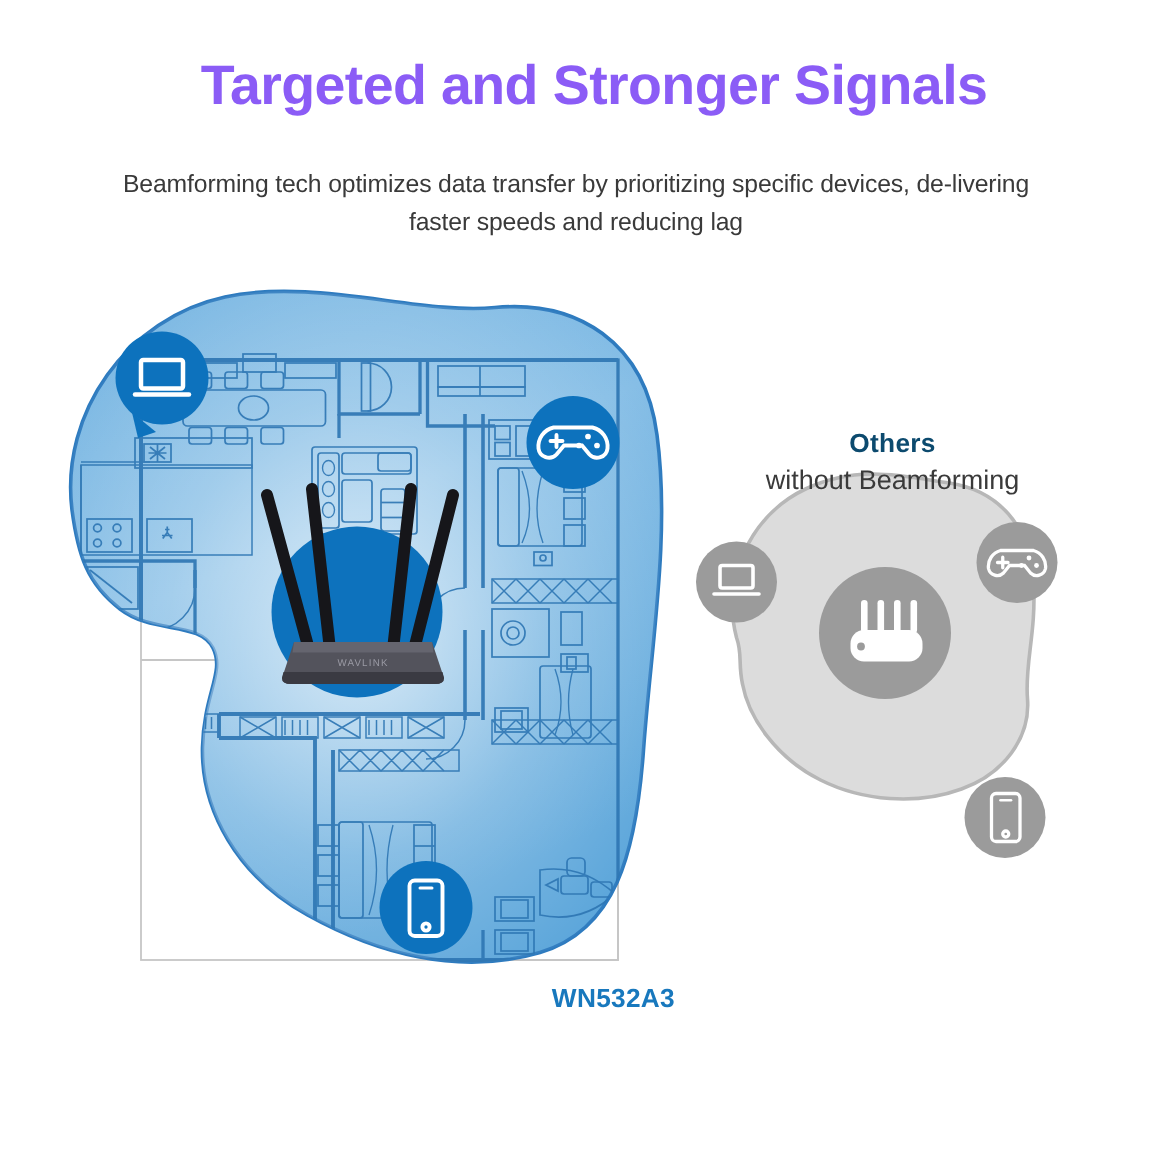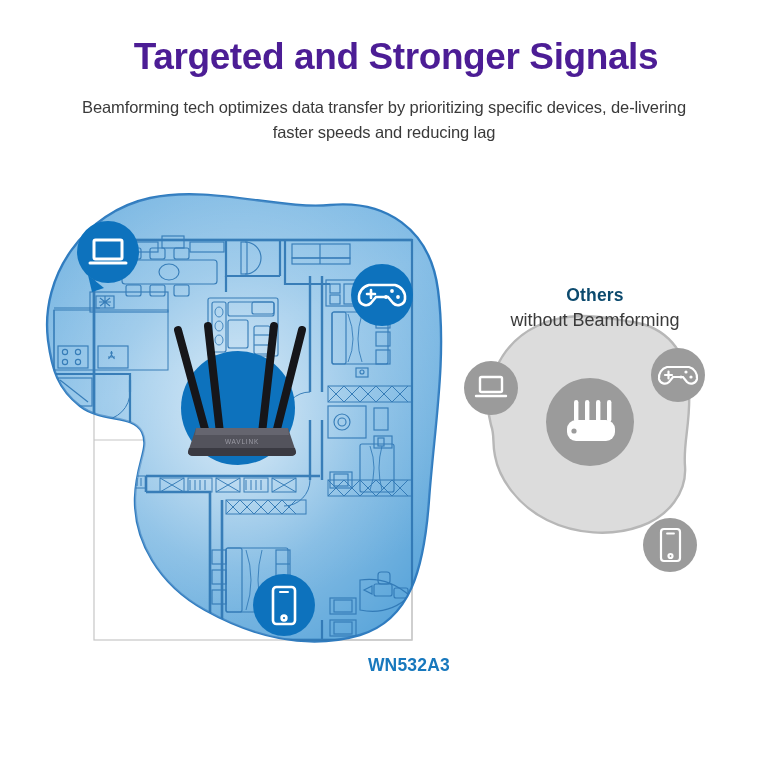--- a/index.html
+++ b/index.html
@@ -8,26 +8,26 @@
     background:#ffffff;
     font-family:"Liberation Sans", sans-serif;
     overflow:hidden;
     position:relative;
   }
   #root{position:relative;width:768px;height:768px;}
 
   
   .header{position:absolute;left:0;top:0;width:768px;text-align:center;}
   .title{
-    font-size:37px;font-weight:bold;color:#4c1d95;
+    font-size:37px;font-weight:bold;color:#8b5cf6;
     letter-spacing:-0.4px;margin-top:38px;line-height:1.05;margin-left:24px;
   }
   .subtitle{
     font-size:16.5px;color:#3a3a3a;line-height:1.55;
-    width:620px;margin:18px auto 0 auto;letter-spacing:-0.1px;
+    width:620px;margin:34px auto 0 auto;letter-spacing:-0.1px;
   }
 
   
   .left-panel{position:absolute;left:30px;top:180px;width:420px;height:500px;}
   .right-panel{position:absolute;left:455px;top:270px;width:280px;height:330px;}
 
   .svgwrap{position:absolute;left:0;top:0;}
 
   
   .caption{position:absolute;text-align:center;width:100%;}

